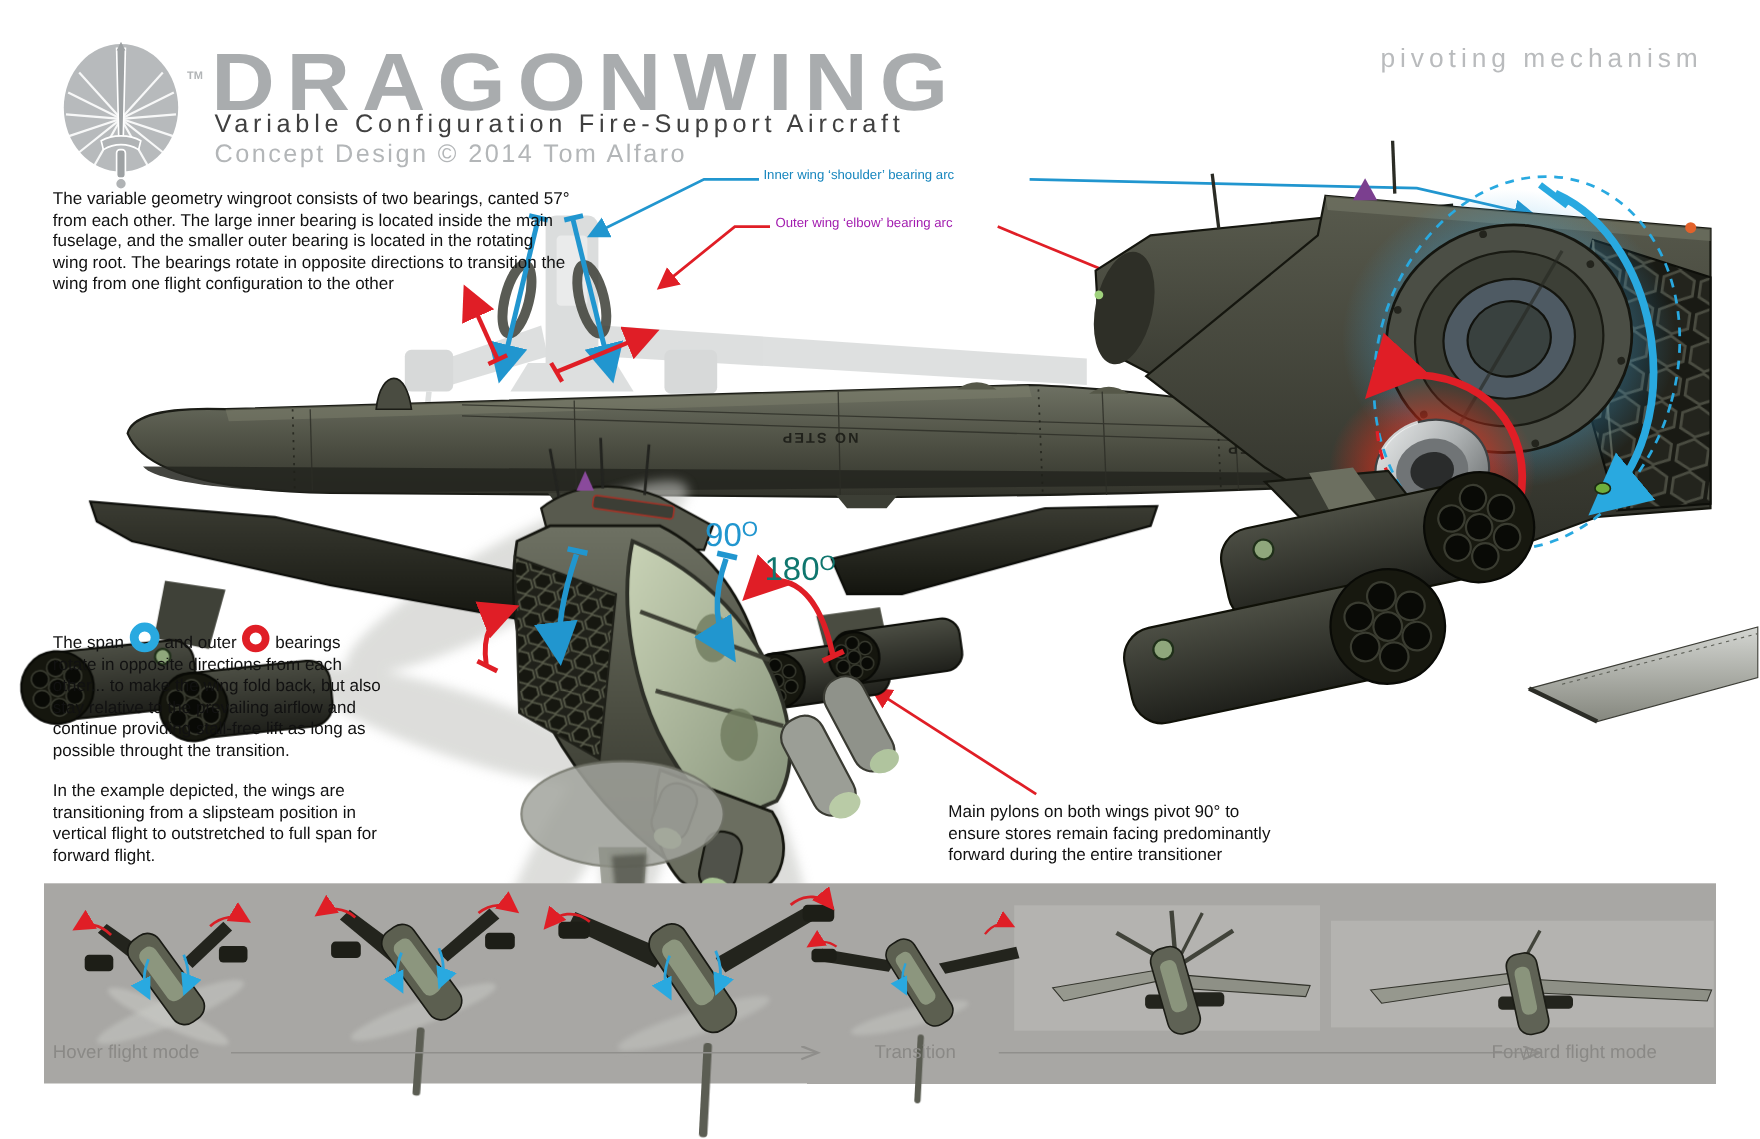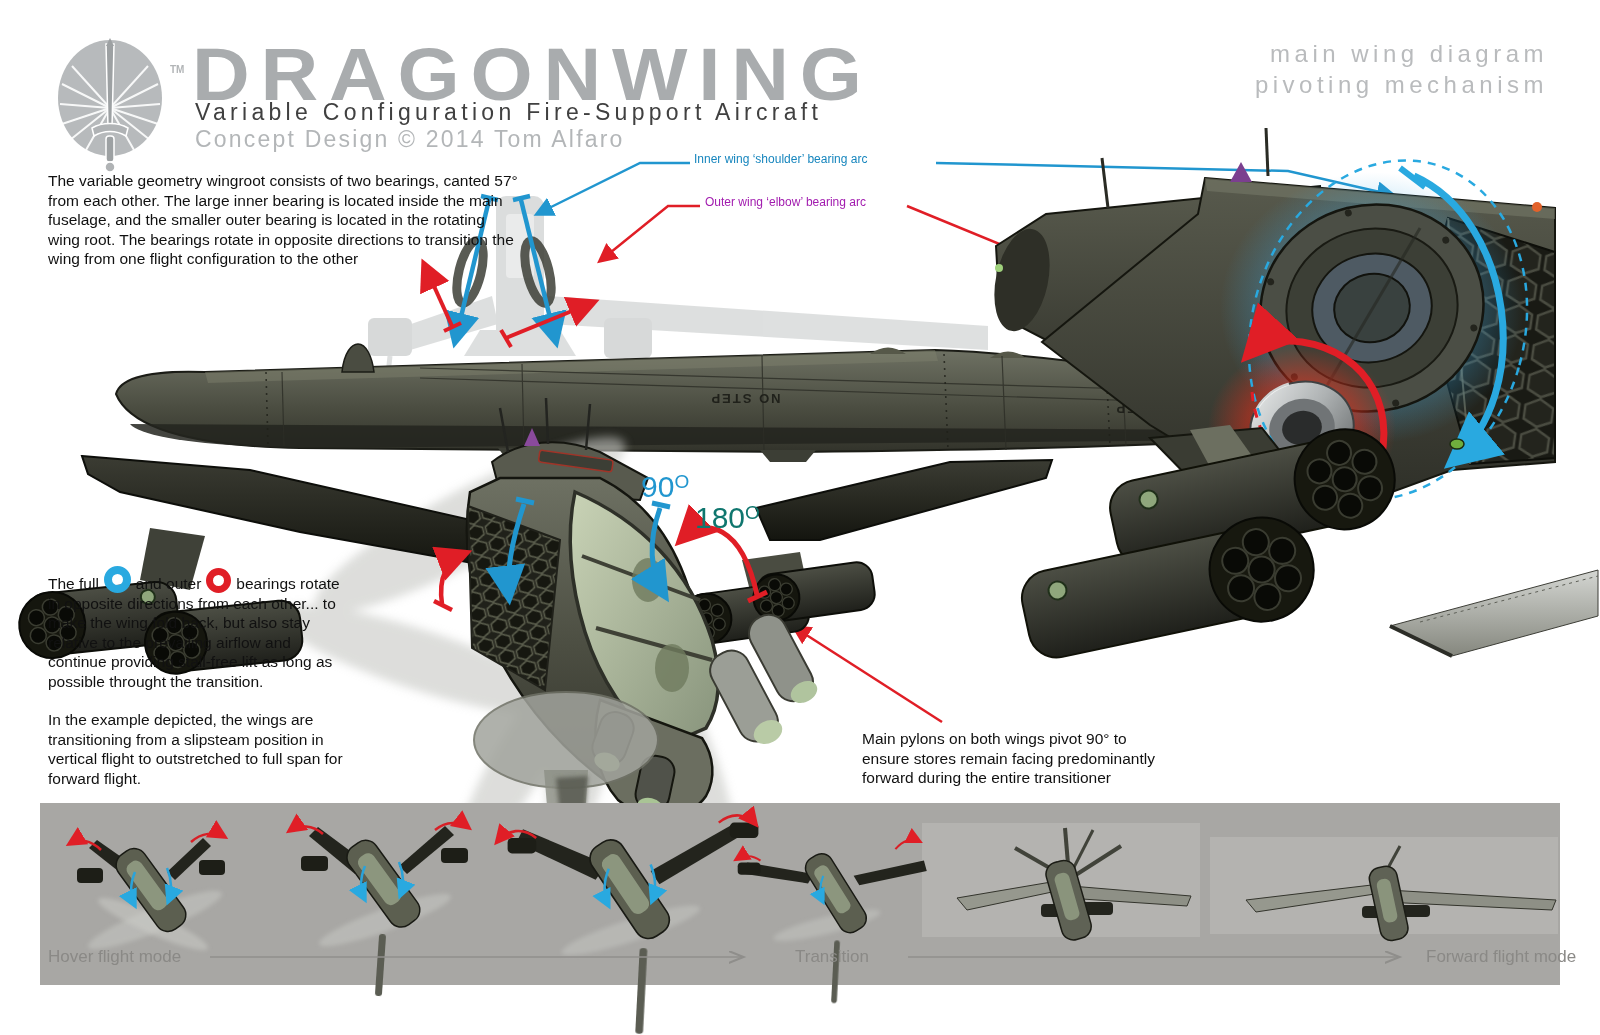--- a/index.html
+++ b/index.html
@@ -486,37 +486,36 @@
       <path d="M40,92 C50,86 66,86 76,92 L74,100 C64,94 52,94 42,100 Z" fill="#b0b3b5" stroke="#ffffff" stroke-width="1.5"></path>
       <rect x="54" y="100" width="8" height="26" rx="3" fill="#9da1a3" stroke="#ffffff" stroke-width="1.5"></rect>
       <circle cx="58" cy="131" r="5" fill="#b0b3b5" stroke="#ffffff" stroke-width="1.5"></circle>
     </g>
   </svg>
   <div class="abs tm">TM</div>
   <div class="abs brand">DRAGONWING</div>
   <div class="abs sub1">Variable Configuration Fire-Support Aircraft</div>
   <div class="abs sub2">Concept Design  © 2014 Tom Alfaro</div>
   <div class="abs corner">
-    <div>main wing diagram</div>
     <div>pivoting mechanism</div>
   </div>
 
   <div class="abs para intro">The variable geometry wingroot consists of two bearings, canted 57° from each other. The large inner bearing is located inside the main fuselage, and the smaller outer bearing is located in the rotating wing root. The bearings rotate in opposite directions to transition the wing from one flight configuration to the other</div>
 
   <div class="abs callout blue">Inner wing ‘shoulder’ bearing arc</div>
   <div class="abs callout red">Outer wing ‘elbow’ bearing arc</div>
 
   <div class="abs angle blue"><span>90</span><sup>O</sup></div>
   <div class="abs angle red"><span>180</span><sup>O</sup></div>
 
   <div class="abs para bearpara">
-    <span>The full</span><span class="ring blue"></span><span>and outer</span><span class="ring red"></span><span>bearings rotate in opposite directions from each other... to make the wing fold back, but also stay relative to the prevailing airflow and continue providing stall-free lift as long as possible throught the transition.</span>
+    <span>The span</span><span class="ring blue"></span><span>and outer</span><span class="ring red"></span><span>bearings rotate in opposite directions from each other... to make the wing fold back, but also stay relative to the prevailing airflow and continue providing stall-free lift as long as possible throught the transition.</span>
   </div>
 
   <div class="abs para expara">In the example depicted, the wings are transitioning from a slipsteam position in vertical flight to outstretched to full span for forward flight.</div>
 
   <div class="abs para pylons">Main pylons on both wings pivot 90° to ensure stores remain facing predominantly forward during the entire transitioner</div>
 
   <div class="abs stripLabel" style="left:48px;top:947px">Hover flight mode</div>
   <div class="abs stripLabel" style="left:795px;top:947px">Transition</div>
-  <div class="abs stripLabel right" style="left:1426px;top:947px;width:144px">Forward flight mode</div>
+  <div class="abs stripLabel right" style="left:1356px;top:947px;width:144px">Forward flight mode</div>
 
 </div>
 
 </body></html>

